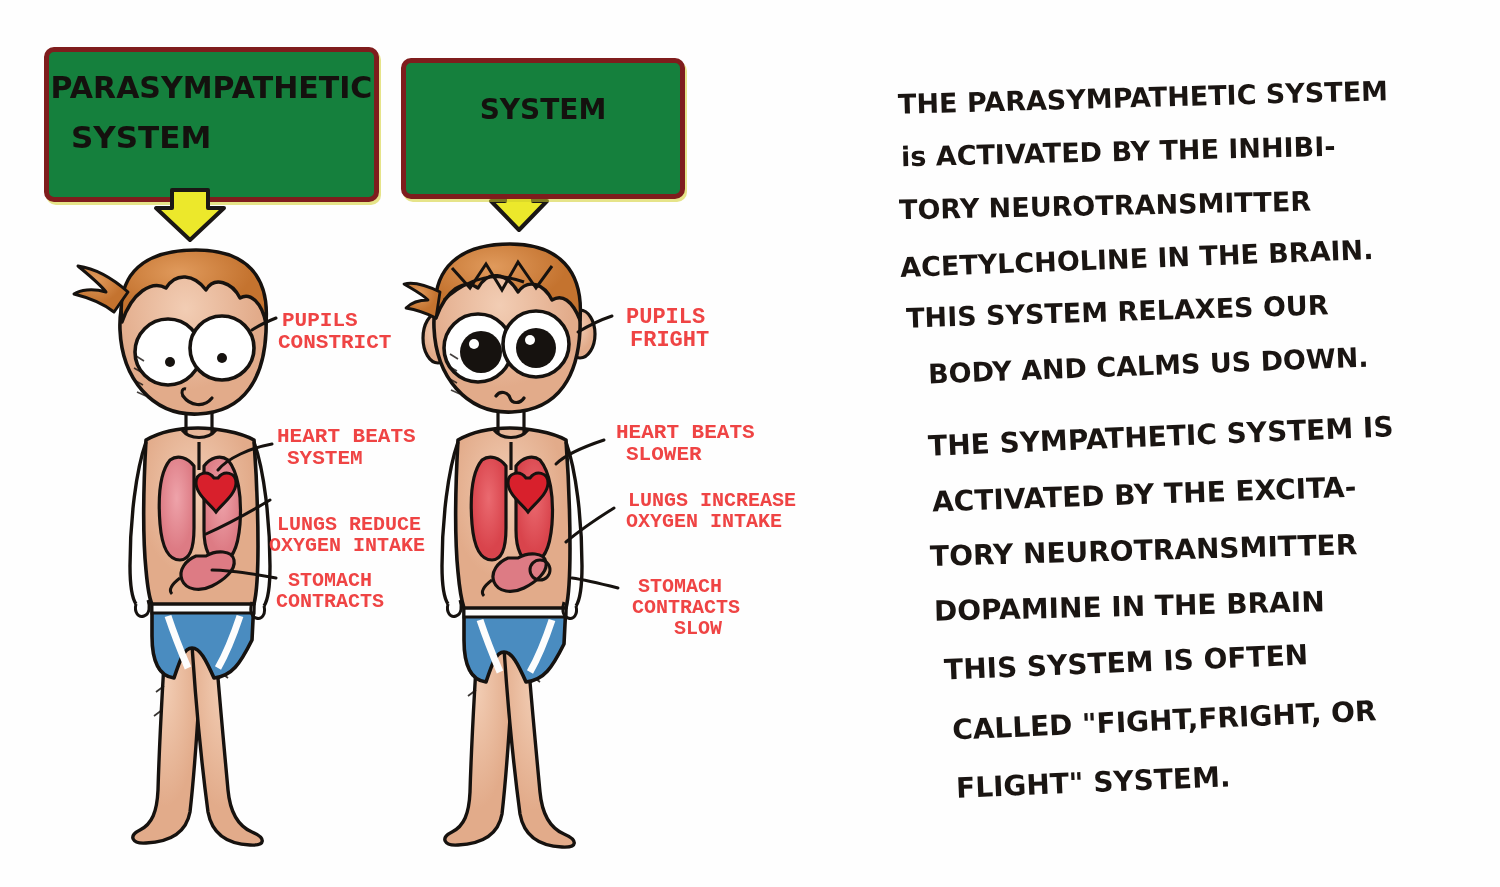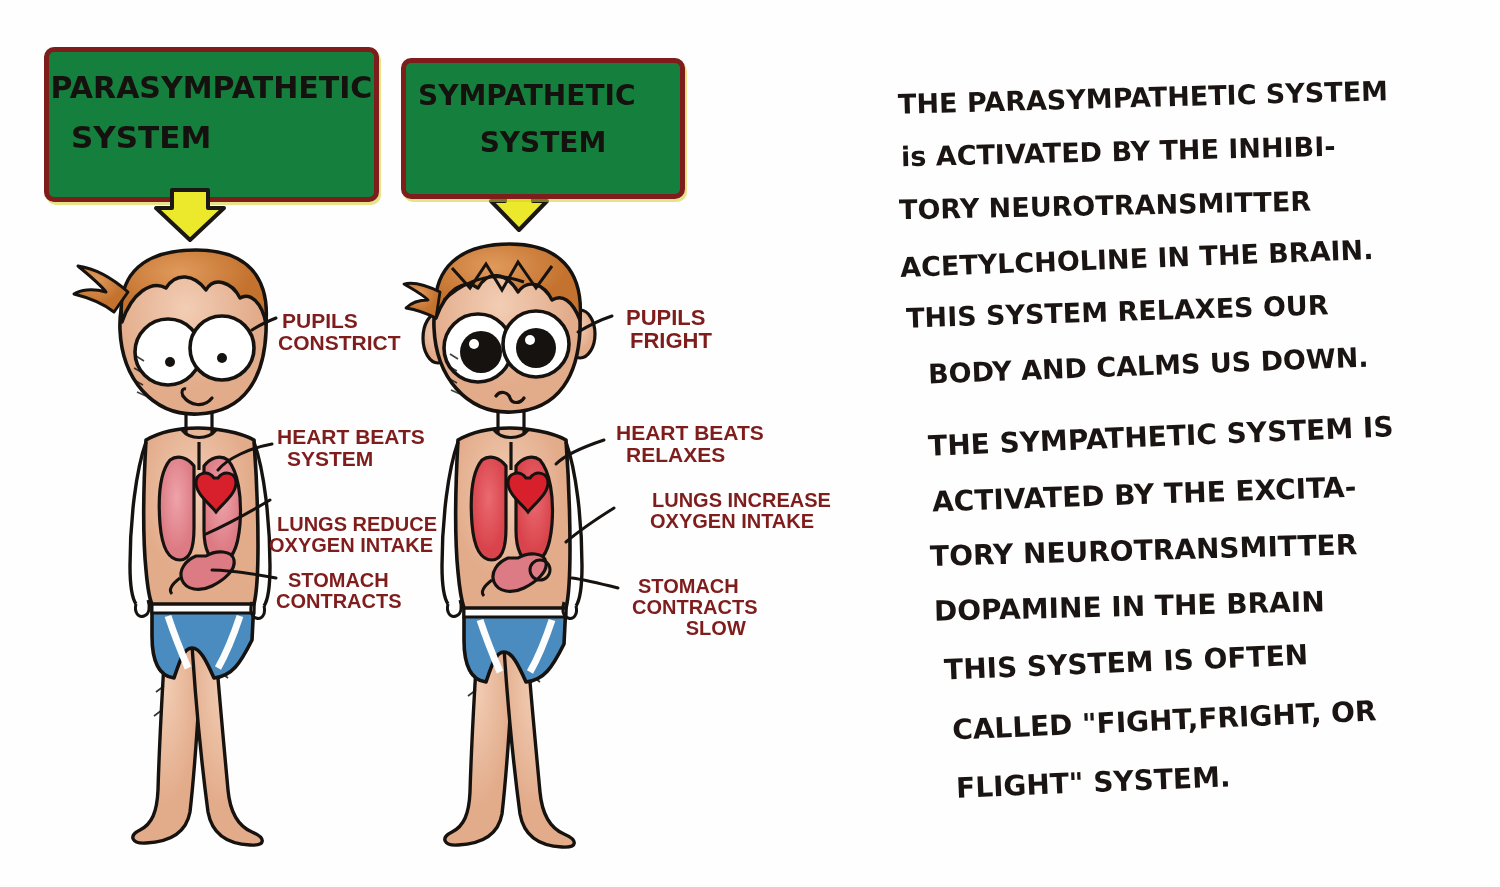--- a/index.html
+++ b/index.html
@@ -8,22 +8,22 @@
 
   
   .box{position:absolute;background:#15803d;border:5px solid #7f1d1d;border-radius:10px;
        box-shadow:2px 3px 0 rgba(210,205,40,.55);}
   .box .btxt{position:absolute;left:0;right:0;text-align:center;color:#14110e;font-weight:700;
        font-family:"DejaVu Sans",sans-serif;}
 
   .boxlabel-line{display:block;}
 
   
-  .lab{position:absolute;color:#7f1d1d;font-weight:700;line-height:1.06;
-       font-family:Liberation Sans, sans-serif;white-space:nowrap;}
+  .lab{position:absolute;color:#ef4444;font-weight:700;line-height:1.06;
+       font-family:Liberation Mono, monospace;white-space:nowrap;}
   .lab span{display:block;}
 
   
   .para{position:absolute;color:#1a1512;font-weight:700;white-space:nowrap;
         font-family:"DejaVu Sans",sans-serif;}
 
   svg{position:absolute;left:0;top:0;}
 </style>
 </head>
 <body>
@@ -42,21 +42,20 @@
       <polygon points="172,190 208,190 208,208 224,208 190,240 156,208 172,208" fill="#ece82b" stroke="#1b1715" stroke-width="4" stroke-linejoin="round"></polygon>
     </g>
 
     <g>
       <polygon points="505,186 533,186 533,201 547,201 519,230 491,201 505,201" fill="#ece82b" stroke="#1b1715" stroke-width="4" stroke-linejoin="round"></polygon>
     </g>
   </svg>
 
   <div class="box" style="left:401px;top:58px;width:274px;height:131px;">
     <div class="btxt" style="top:16px;font-size:28px;">
-      <span class="boxlabel-line" style="text-align:left;padding-left:12px;">SYMPATHETIC</span>
       <span class="boxlabel-line" style="margin-top:14px;">SYSTEM</span>
     </div>
   </div>
 
   <svg width="1500" height="887">
     <defs>
       <radialGradient id="skinG" cx="45%" cy="35%">
         <stop offset="0%" stop-color="#f2cdb4"></stop>
         <stop offset="100%" stop-color="#e2ab8a"></stop>
       </radialGradient>
@@ -252,32 +251,32 @@
     <span style="margin-left:-12px;">CONTRACTS</span>
   </div>
 
   <div class="lab" style="left:626px;top:306px;font-size:22px;">
     <span>PUPILS</span>
     <span style="margin-left:4px;">FRIGHT</span>
   </div>
 
   <div class="lab" style="left:616px;top:422px;font-size:21px;">
     <span>HEART BEATS</span>
-    <span style="margin-left:10px;">RELAXES</span>
-  </div>
-
-  <div class="lab" style="left:628px;top:490px;font-size:20px;margin-left:24px;">
+    <span style="margin-left:10px;">SLOWER</span>
+  </div>
+
+  <div class="lab" style="left:628px;top:490px;font-size:20px;">
     <span>LUNGS INCREASE</span>
     <span style="margin-left:-2px;">OXYGEN INTAKE</span>
   </div>
 
   <div class="lab" style="left:638px;top:576px;font-size:20px;">
     <span>STOMACH</span>
     <span style="margin-left:-6px;">CONTRACTS</span>
-    <span style="margin-left:36px;text-align:center;">SLOW</span>
+    <span style="margin-left:36px;">SLOW</span>
   </div>
 
   <div>
     <div class="para" style="left:898px;top:82px;font-size:27px;transform:rotate(-1.6deg);">THE  PARASYMPATHETIC SYSTEM</div>
     <div class="para" style="left:901px;top:136px;font-size:27px;transform:rotate(-1.4deg);">is ACTIVATED BY THE  INHIBI-</div>
     <div class="para" style="left:899px;top:190px;font-size:27px;transform:rotate(-1.2deg);">TORY NEUROTRANSMITTER</div>
     <div class="para" style="left:900px;top:243px;font-size:27px;transform:rotate(-2.2deg);">ACETYLCHOLINE IN THE BRAIN.</div>
     <div class="para" style="left:906px;top:296px;font-size:27px;transform:rotate(-1.8deg);">THIS SYSTEM RELAXES OUR</div>
     <div class="para" style="left:928px;top:350px;font-size:27px;transform:rotate(-2.2deg);">BODY AND CALMS US DOWN.</div>
   </div>

